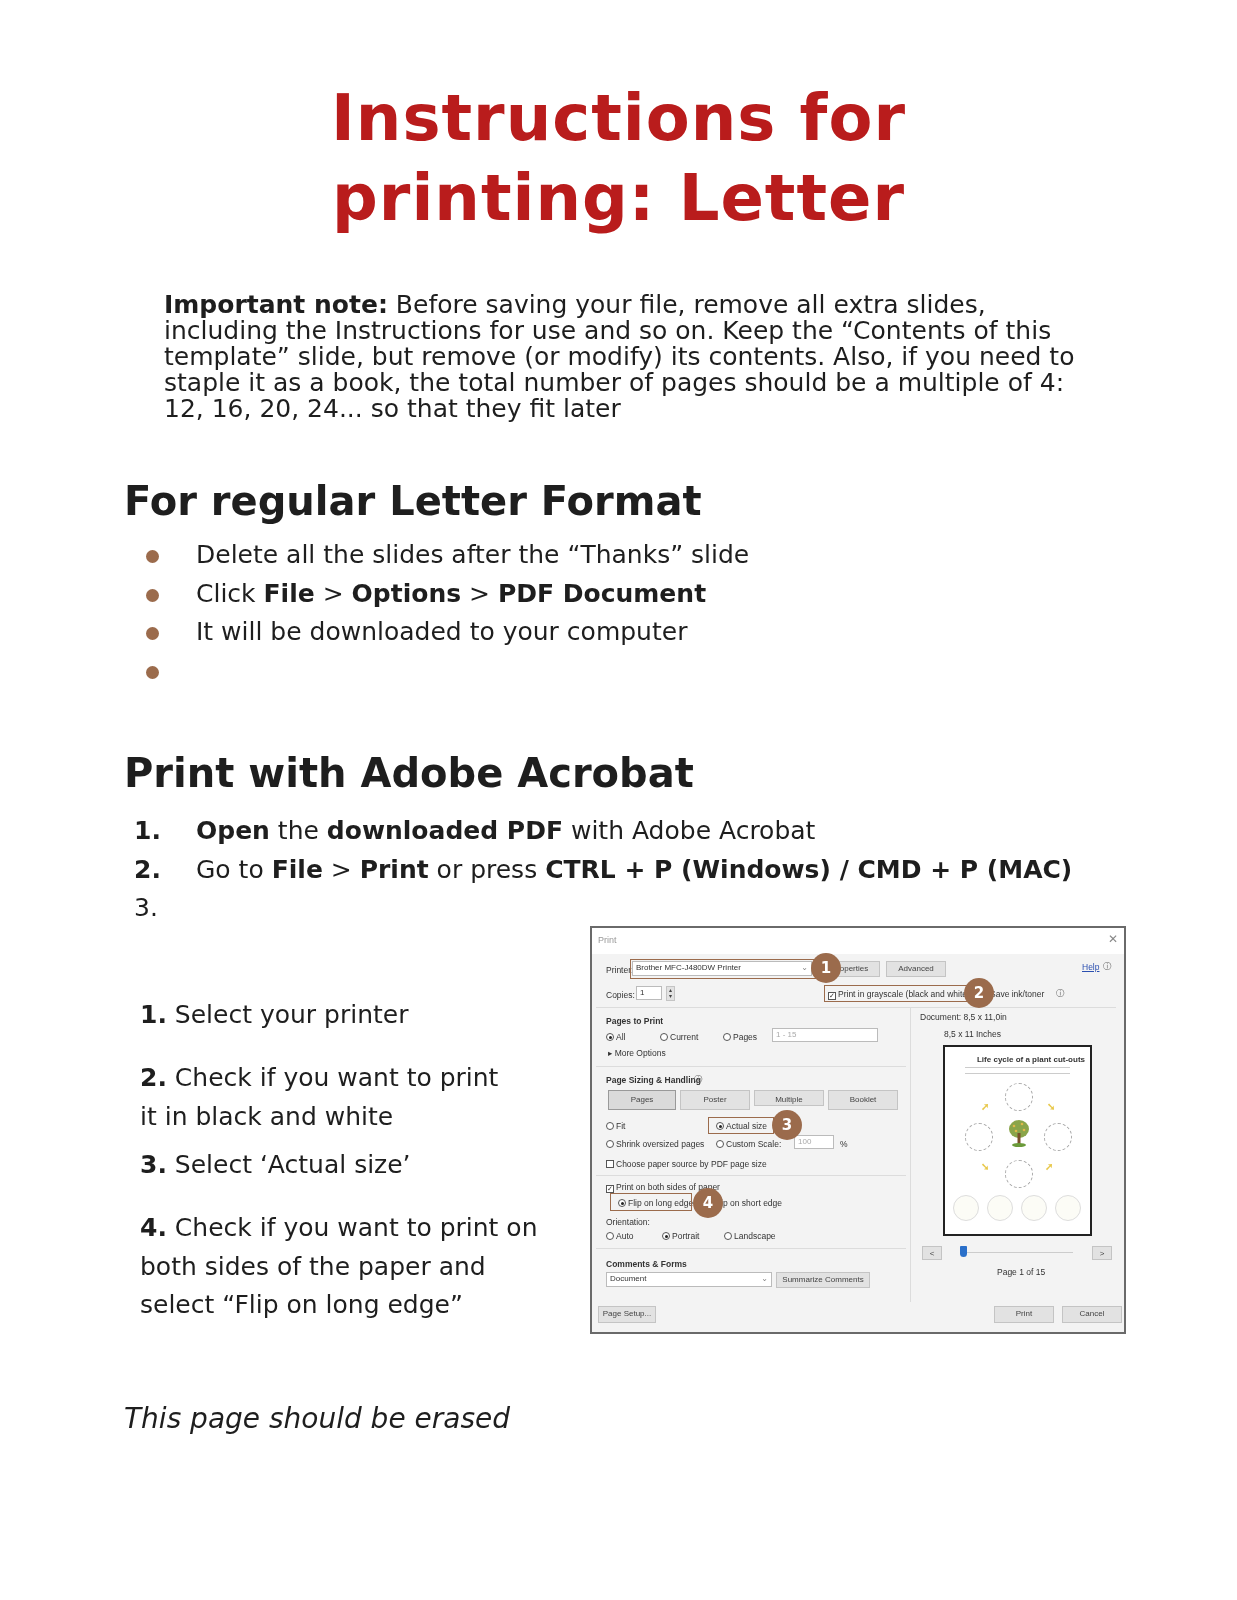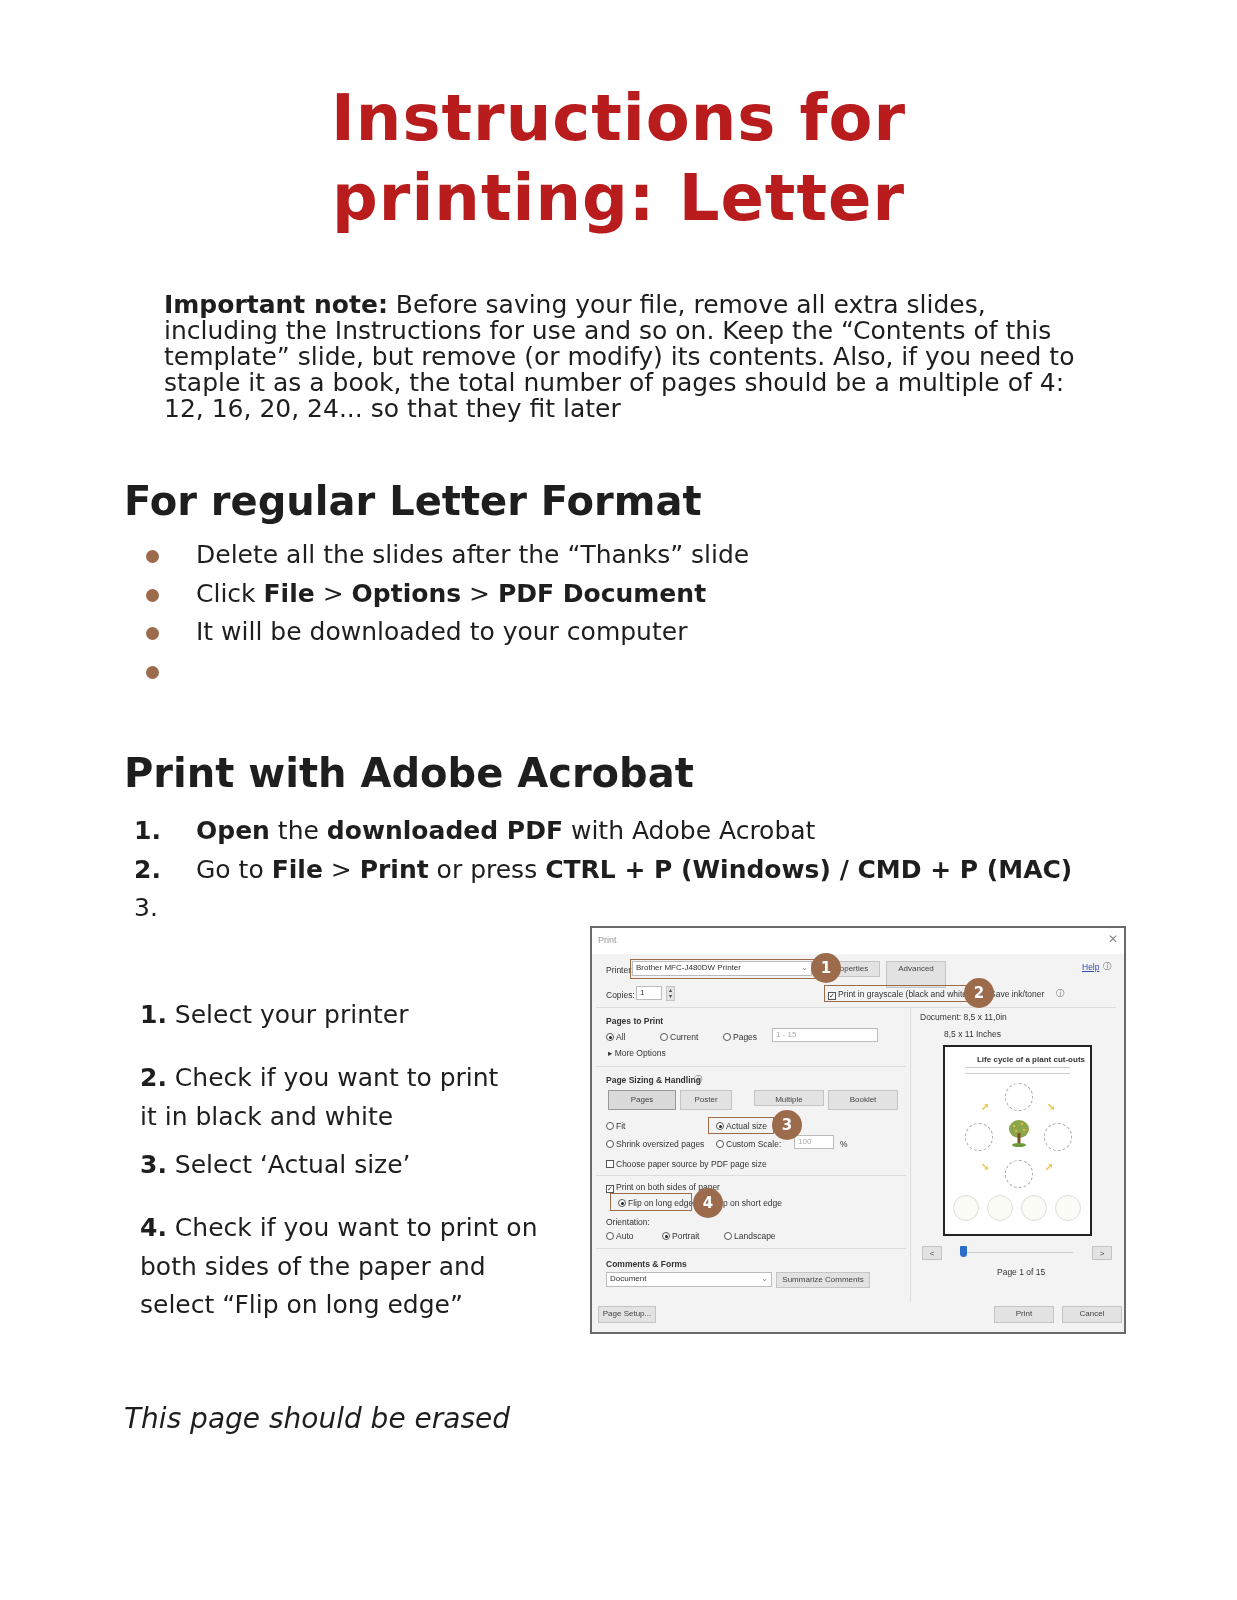--- a/index.html
+++ b/index.html
@@ -83,21 +83,21 @@
 <div class="dlg">
   <div class="titlebar">
     <span>Print</span>
     <span class="x">✕</span>
   </div>
 
   <span class="abs" style="left:14px;top:37px">Printer:</span>
   <div class="field" style="left:40px;top:33px;width:180px;height:15px"><span>Brother MFC-J480DW Printer</span><span style="position:absolute;right:3px;top:1px;color:#888">⌄</span></div>
   <div class="hl" style="left:38px;top:31px;width:190px;height:20px"></div>
   <div class="btn" style="left:228px;top:33px;width:60px;height:16px">Properties</div>
-  <div class="btn" style="left:294px;top:33px;width:60px;height:27px">Advanced</div>
+  <div class="btn" style="left:294px;top:33px;width:60px;height:16px">Advanced</div>
   <span class="abs link" style="left:490px;top:34px">Help</span>
   <span class="abs" style="left:511px;top:33px;color:#666">ⓘ</span>
 
   <span class="abs" style="left:14px;top:62px">Copies:</span>
   <div class="field" style="left:44px;top:58px;width:26px;height:14px">1</div>
   <div class="btn" style="left:74px;top:58px;width:9px;height:15px;line-height:6px;font-size:6px">▴<br>▾</div>
 
   <div class="abs" style="left:236px;top:61px"><span class="check">✓</span><span>Print in grayscale (black and white)</span></div>
   <div class="hl" style="left:232px;top:57px;width:146px;height:17px"></div>
   <div class="abs" style="left:398px;top:61px"><span>Save ink/toner</span></div>
@@ -110,21 +110,21 @@
   <div class="abs" style="left:14px;top:104px"><span class="radio on"></span><span>All</span></div>
   <div class="abs" style="left:68px;top:104px"><span class="radio"></span><span>Current</span></div>
   <div class="abs" style="left:131px;top:104px"><span class="radio"></span><span>Pages</span></div>
   <div class="field" style="left:180px;top:100px;width:106px;height:14px;color:#aaa">1 - 15</div>
   <span class="abs" style="left:16px;top:120px">▸ More Options</span>
 
   <div class="divider" style="left:4px;top:138px;width:310px"></div>
   <span class="abs sec" style="left:14px;top:147px">Page Sizing &amp; Handling</span>
   <span class="abs" style="left:102px;top:146px;color:#666">ⓘ</span>
   <div class="btn" style="left:16px;top:162px;width:68px;height:20px;line-height:18px;background:#dadada;border-color:#999">Pages</div>
-  <div class="btn" style="left:88px;top:162px;width:52px;height:20px;line-height:18px">Poster</div>
+  <div class="btn" style="left:88px;top:162px;width:70px;height:20px;line-height:18px">Poster</div>
   <div class="btn" style="left:162px;top:162px;width:70px;height:16px;line-height:18px">Multiple</div>
   <div class="btn" style="left:236px;top:162px;width:70px;height:20px;line-height:18px">Booklet</div>
 
   <div class="abs" style="left:14px;top:193px"><span class="radio"></span><span>Fit</span></div>
   <div class="abs" style="left:124px;top:193px"><span class="radio on"></span><span>Actual size</span></div>
   <div class="hl" style="left:116px;top:189px;width:66px;height:17px"></div>
   <div class="abs" style="left:14px;top:211px"><span class="radio"></span><span>Shrink oversized pages</span></div>
   <div class="abs" style="left:124px;top:211px"><span class="radio"></span><span>Custom Scale:</span></div>
   <div class="field" style="left:202px;top:207px;width:40px;height:14px;color:#aaa">100</div>
   <span class="abs" style="left:248px;top:211px">%</span>

